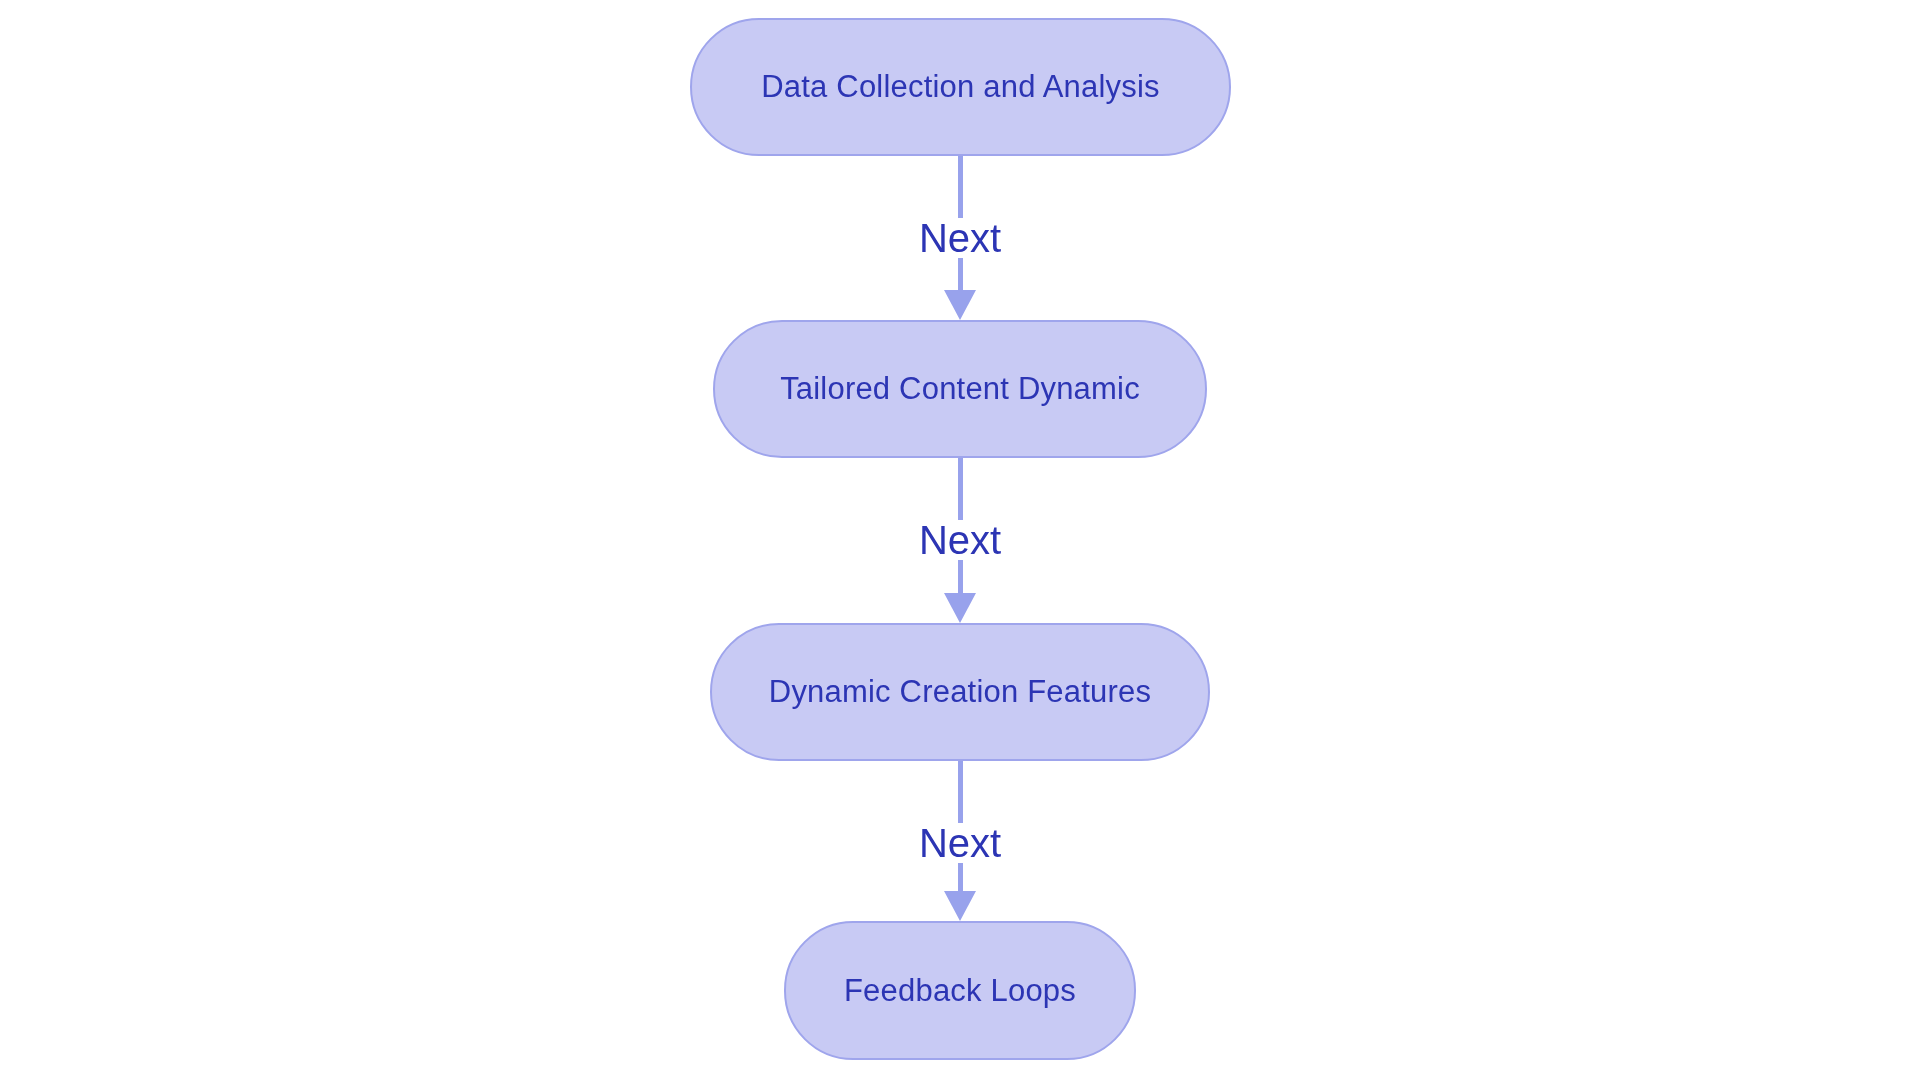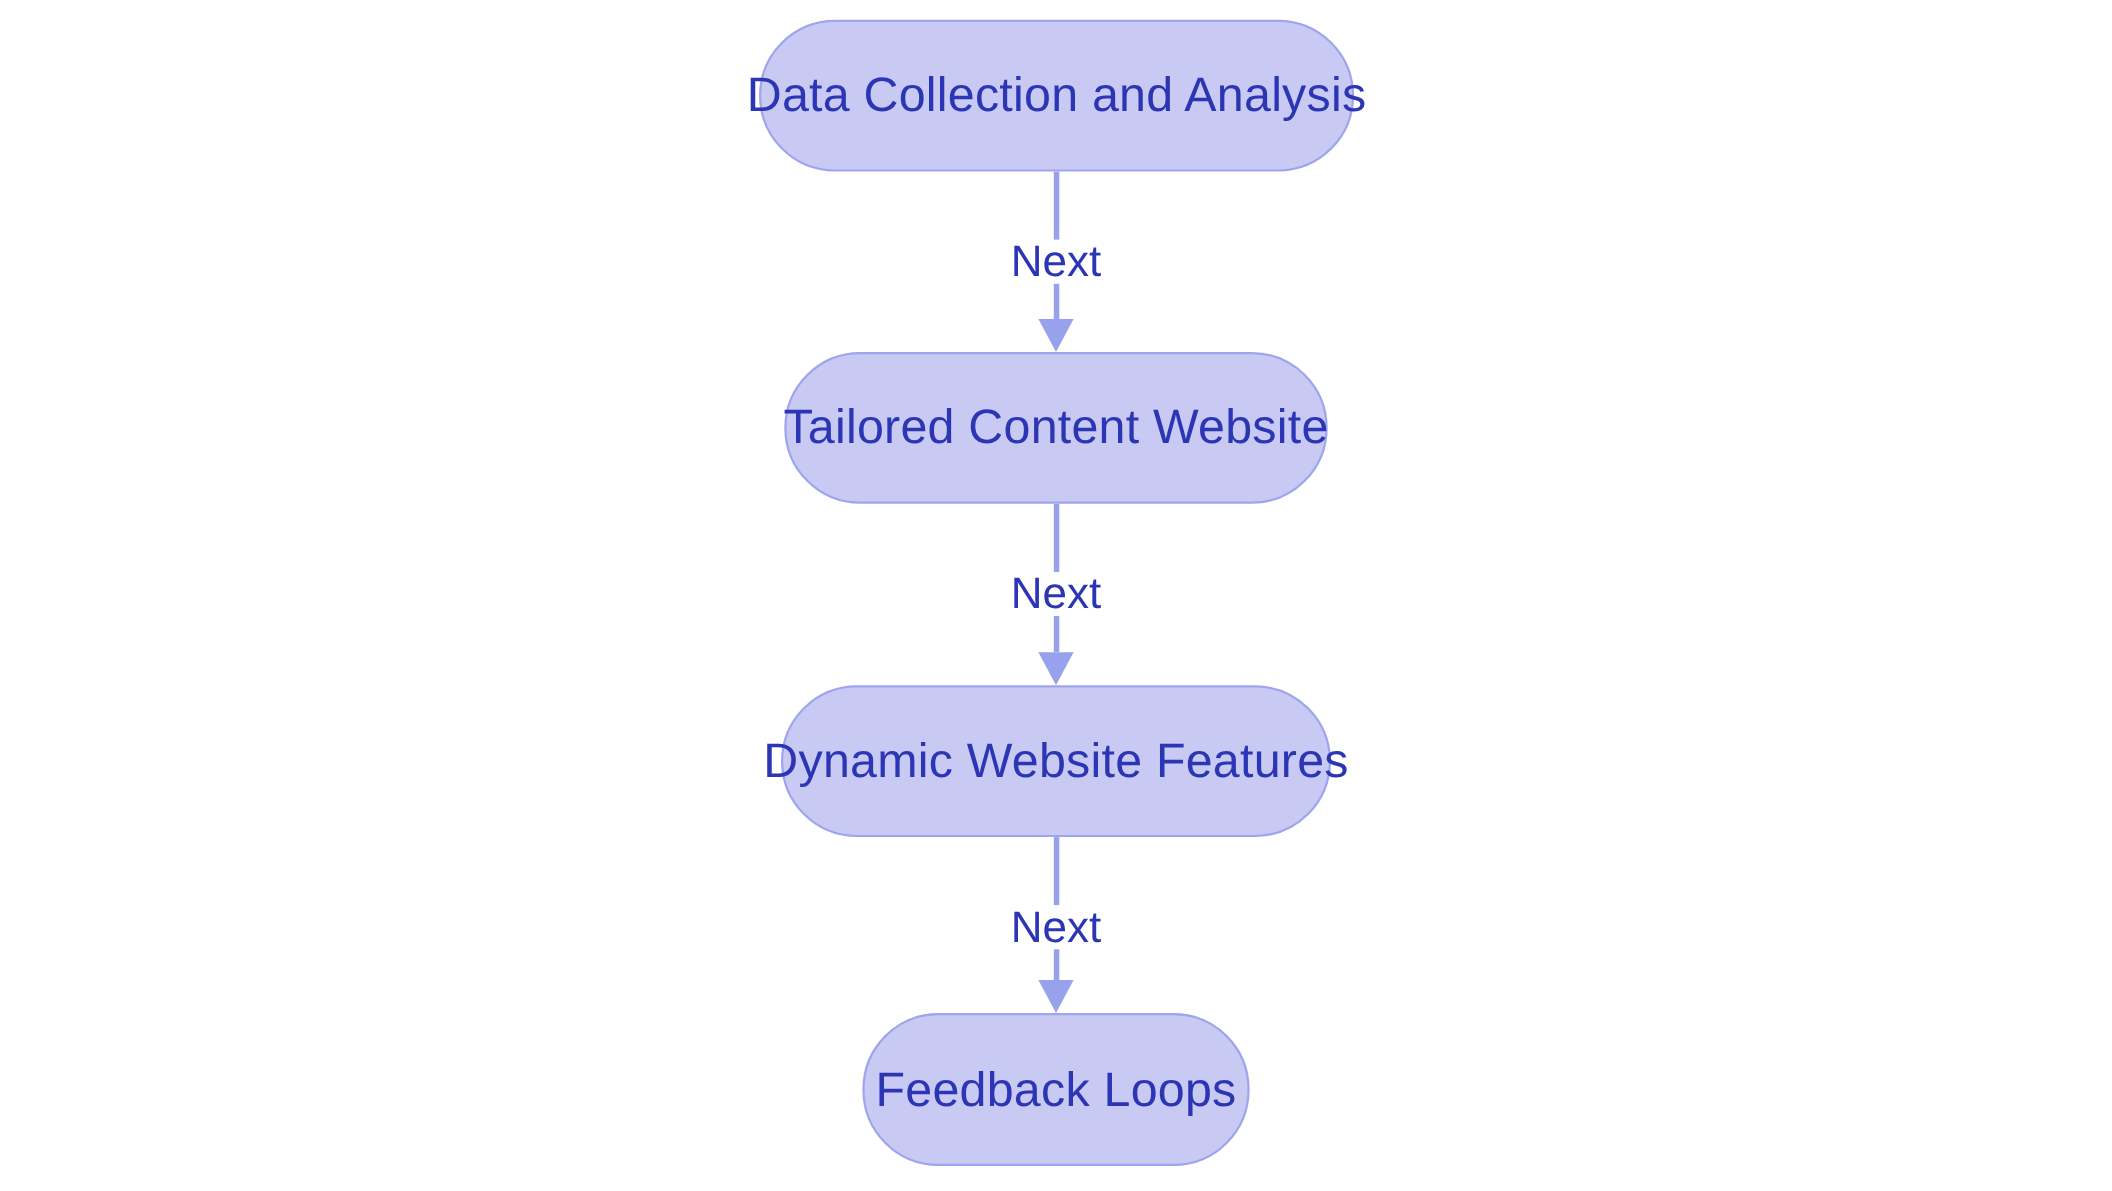--- a/index.html
+++ b/index.html
@@ -25,21 +25,21 @@
     box-sizing: border-box;
     background: #c8caf4;
     border: 2.5px solid #9fa5ec;
     border-radius: 69px;
     display: flex;
     align-items: center;
     justify-content: center;
   }
   .node .node-label {
     color: #2c35b4;
-    font-size: 44px;
+    font-size: 31px;
     font-weight: 400;
     letter-spacing: 0.2px;
     white-space: nowrap;
   }
   .node-1 { left: 690px;  top: 18px;  width: 541px; height: 138px; }
   .node-2 { left: 713px;  top: 320px; width: 494px; height: 138px; }
   .node-3 { left: 710px;  top: 623px; width: 500px; height: 138px; }
   .node-4 { left: 784px;  top: 921px; width: 352px; height: 139px; }
 
   
@@ -95,32 +95,32 @@
   </div>
 
   <div class="edge edge-1">
     <div class="edge-line seg-top"></div>
     <div class="edge-label">Next</div>
     <div class="edge-line seg-bottom"></div>
     <div class="arrowhead"></div>
   </div>
 
   <div class="node node-2">
-    <span class="node-label">Tailored Content Website</span>
+    <span class="node-label">Tailored Content Dynamic</span>
   </div>
 
   <div class="edge edge-2">
     <div class="edge-line seg-top"></div>
     <div class="edge-label">Next</div>
     <div class="edge-line seg-bottom"></div>
     <div class="arrowhead"></div>
   </div>
 
   <div class="node node-3">
-    <span class="node-label">Dynamic Website Features</span>
+    <span class="node-label">Dynamic Creation Features</span>
   </div>
 
   <div class="edge edge-3">
     <div class="edge-line seg-top"></div>
     <div class="edge-label">Next</div>
     <div class="edge-line seg-bottom"></div>
     <div class="arrowhead"></div>
   </div>
 
   <div class="node node-4">

